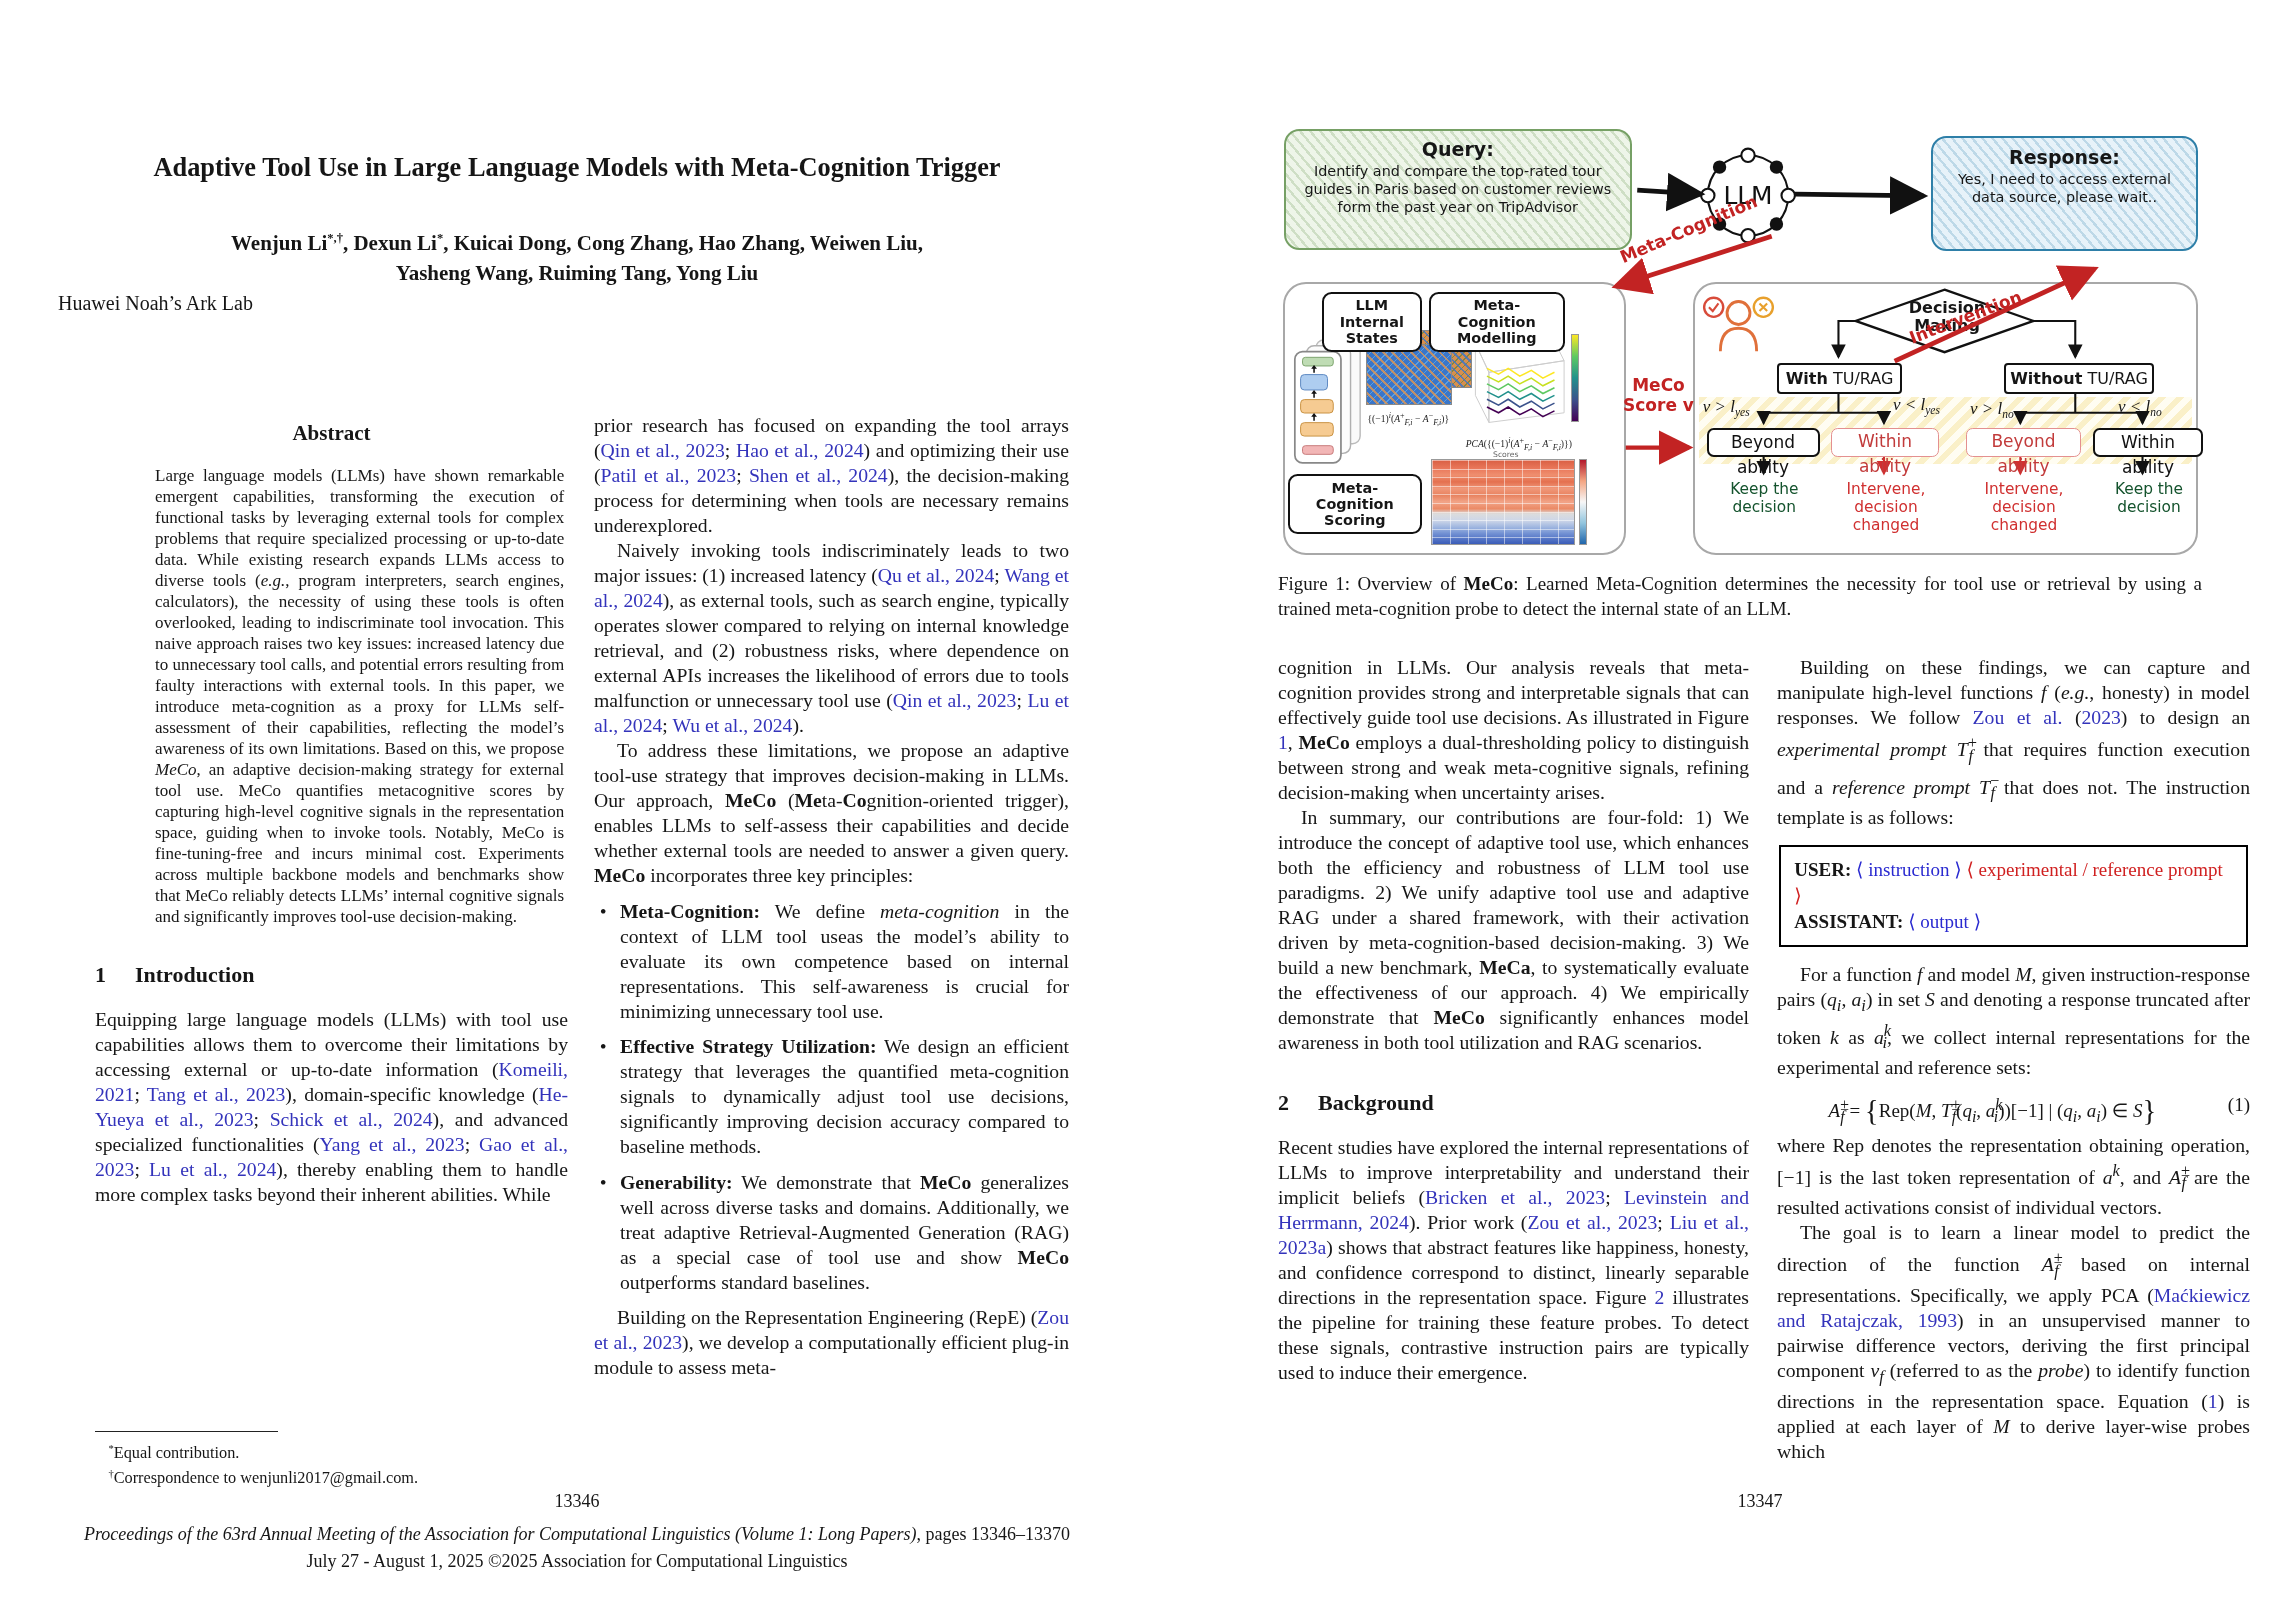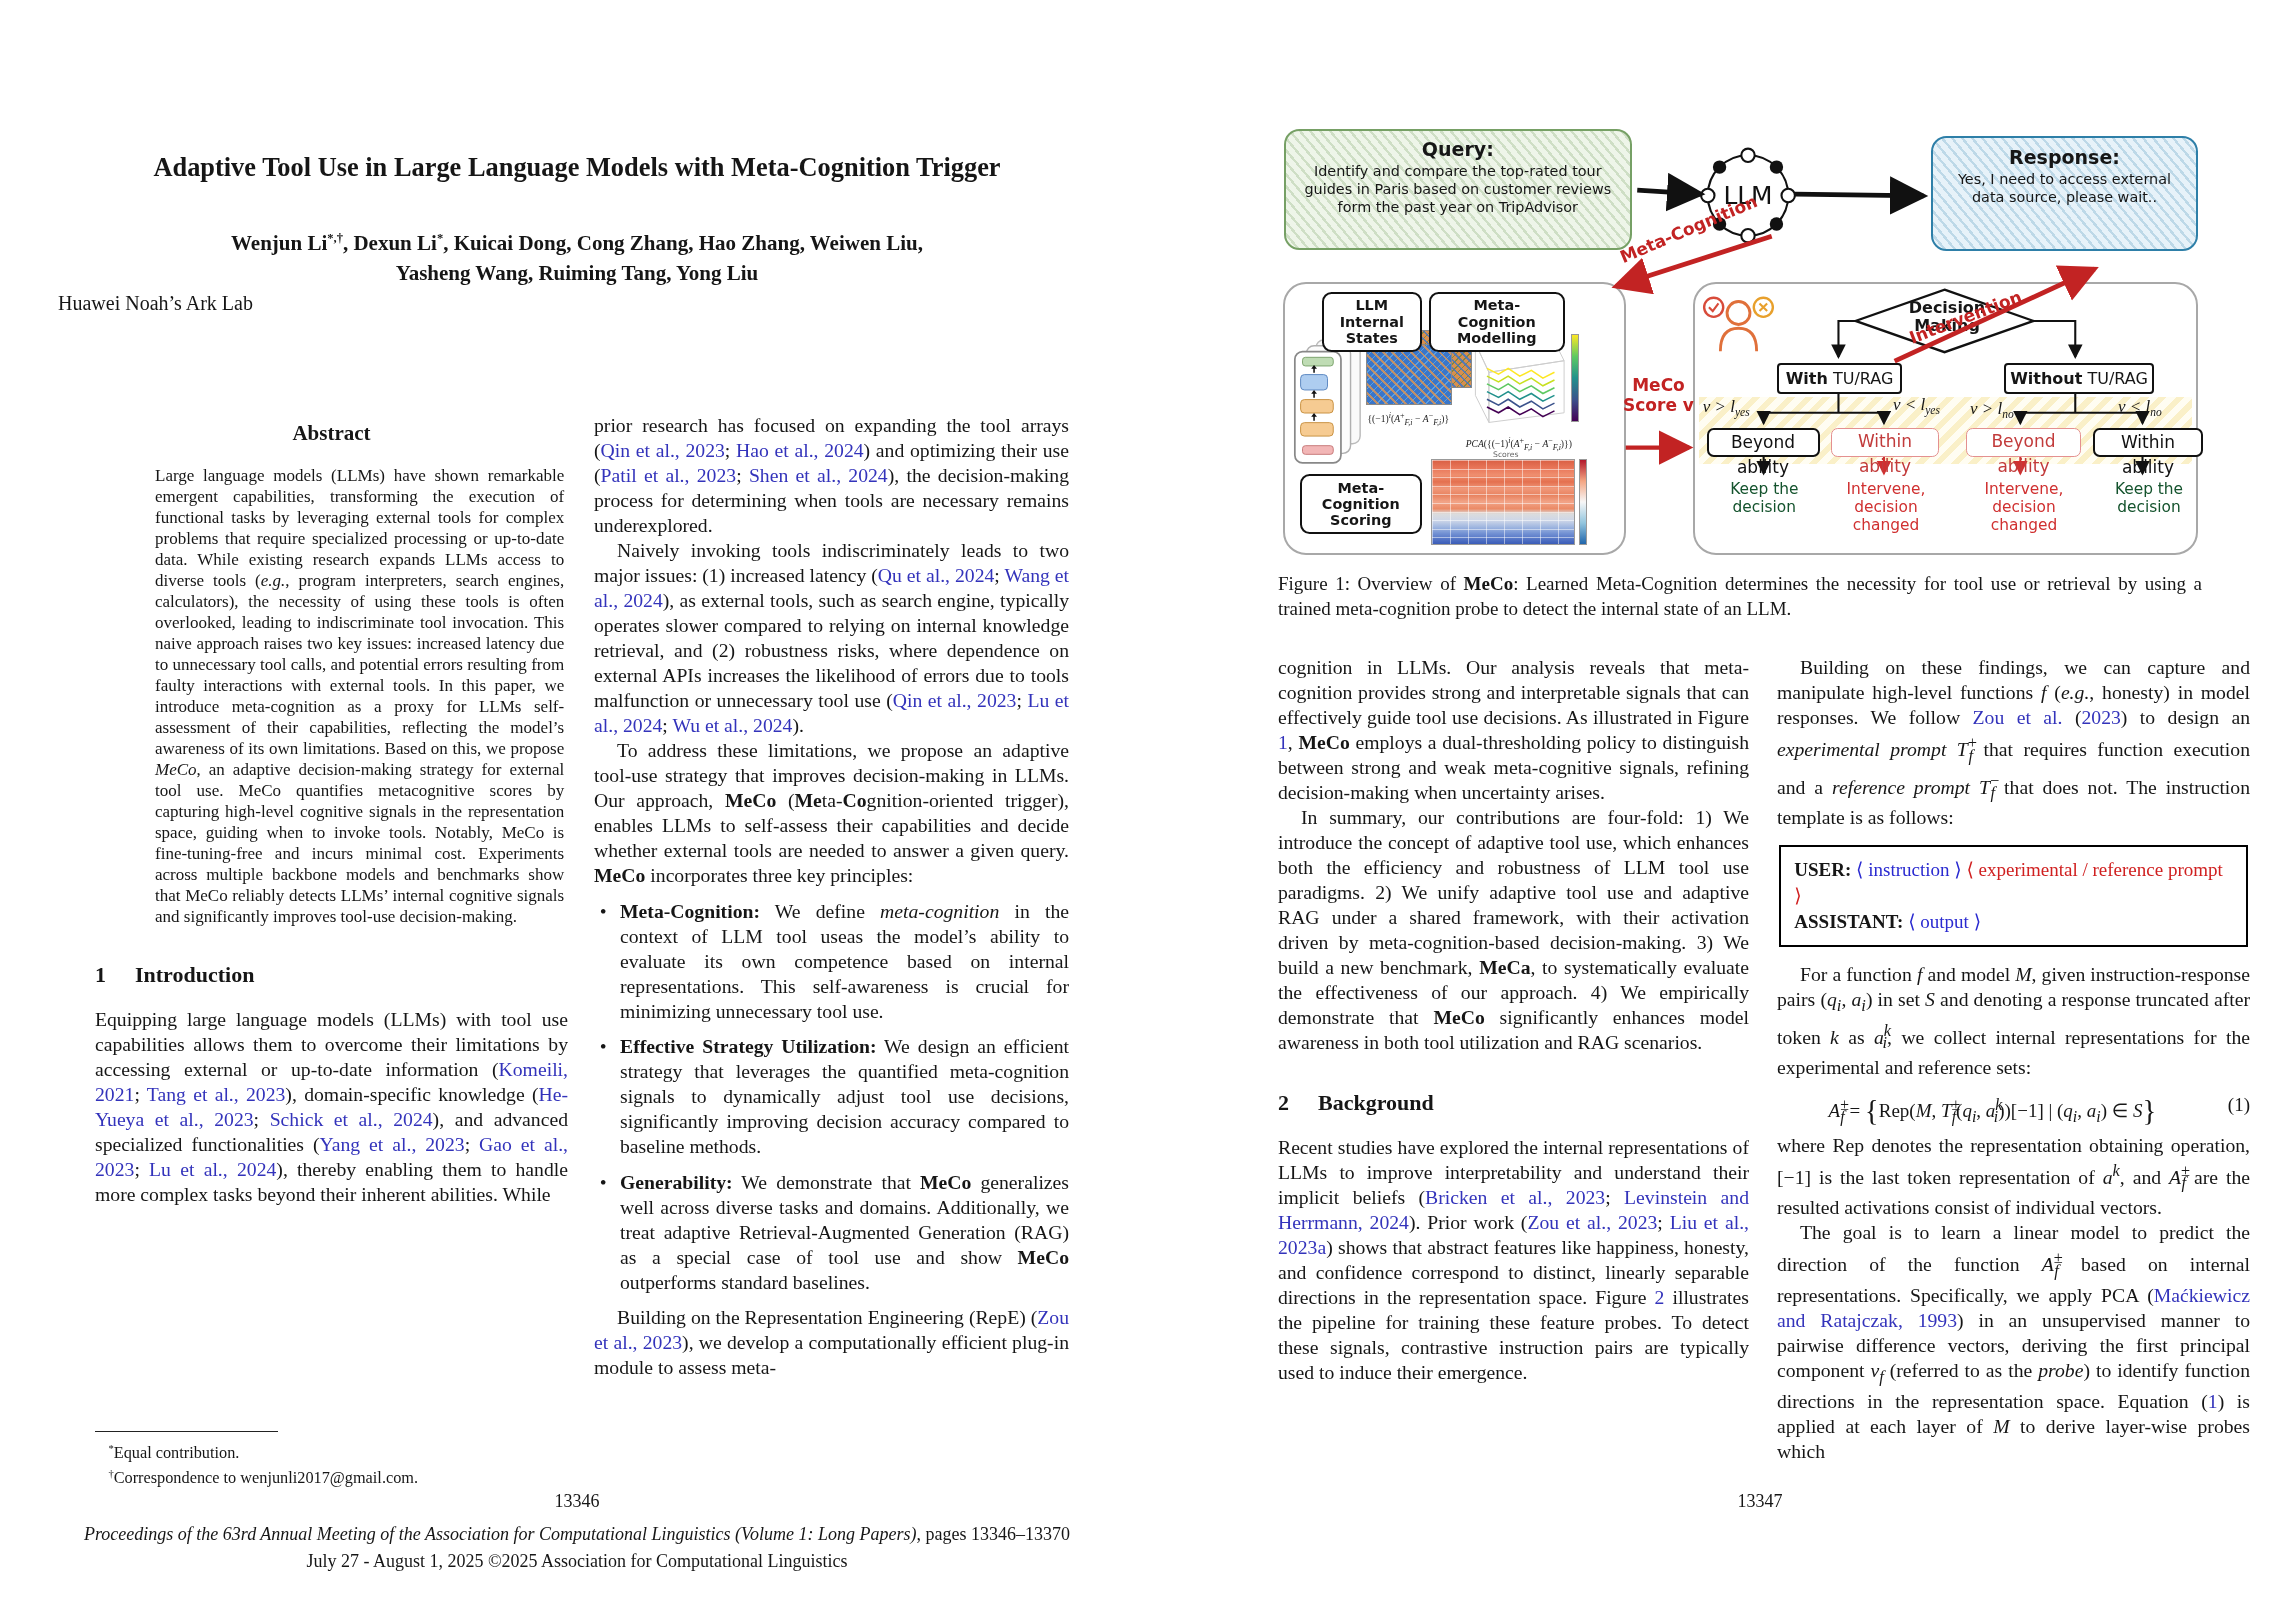--- a/index.html
+++ b/index.html
@@ -193,21 +193,21 @@
       <div class="redLbl lblMeta">Meta-Cognition</div>
       <div class="redLbl lblInt">Intervention</div>
       <div class="redLbl mecoScore">
         <span>MeCo</span><br>
         <span>Score v</span>
       </div>
 
       <div class="panel panelL">
         <div class="pill" style="left:37px;top:7.7px;width:100px;">LLM Internal States</div>
         <div class="pill" style="left:144px;top:7.7px;width:136px;">Meta-Cognition Modelling</div>
-        <div class="pill" style="left:15px;top:190px;width:122px;">Meta-Cognition Scoring</div>
+        <div class="pill" style="left:3px;top:190px;width:134px;">Meta-Cognition Scoring</div>
 
         <svg style="position:absolute;left:5.8px;top:54px;" width="73" height="127" viewBox="0 0 76 132">
           <rect x="26" y="2" width="46" height="108" rx="8" fill="#fafafa" stroke="#bbb" stroke-width="1.5"></rect>
           <rect x="16" y="8" width="46" height="112" rx="8" fill="#fcfcfc" stroke="#b0b0b0" stroke-width="1.5"></rect>
           <rect x="4" y="14" width="48" height="116" rx="8" fill="#ffffff" stroke="#888" stroke-width="1.8"></rect>
           <rect x="12" y="20" width="32" height="9" rx="3" fill="#bfdcb4" stroke="#7ba36c"></rect>
           <rect x="10" y="38" width="28" height="16" rx="4" fill="#aecdf0" stroke="#5b87c0"></rect>
           <rect x="10" y="64" width="34" height="14" rx="4" fill="#f6cb92" stroke="#c89040"></rect>
           <rect x="10" y="88" width="34" height="14" rx="4" fill="#f6cb92" stroke="#c89040"></rect>
           <rect x="12" y="112" width="32" height="9" rx="3" fill="#f2b6b6" stroke="#c67878"></rect>

